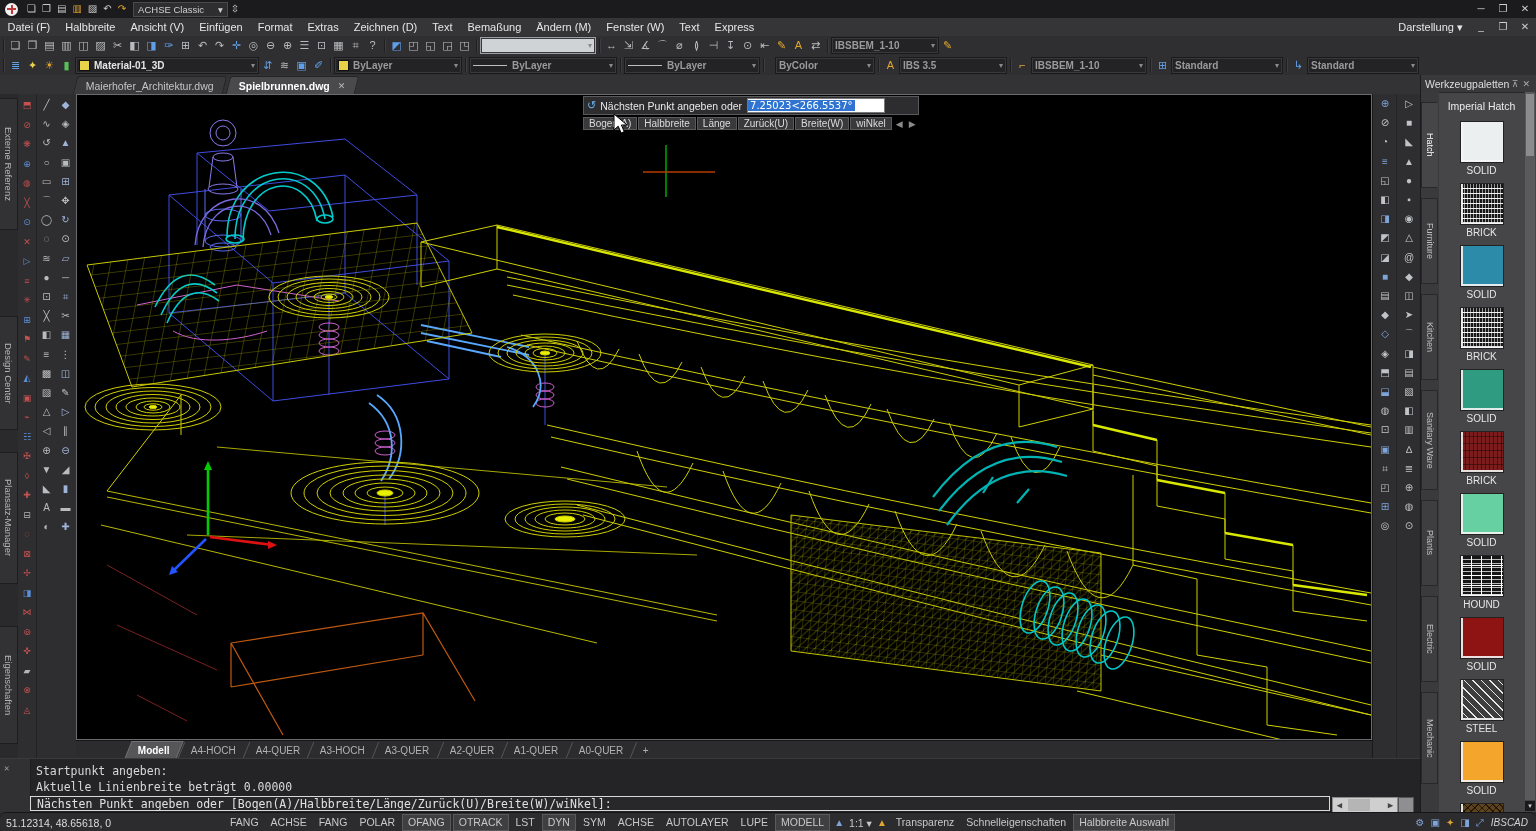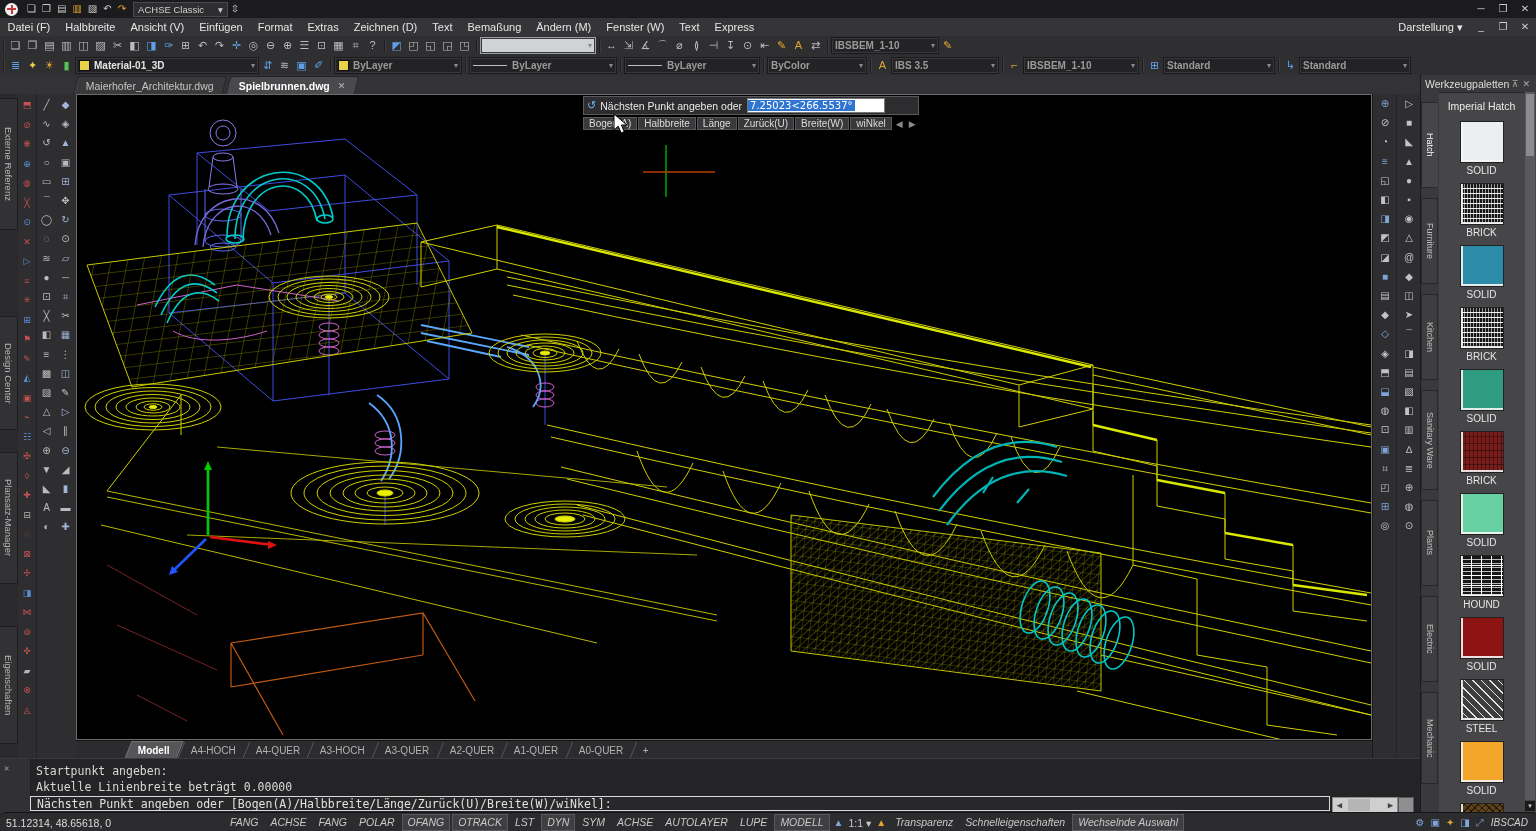--- a/index.html
+++ b/index.html
@@ -100,21 +100,21 @@
   #cmd-grip .x{position:absolute;left:4px;top:4px;color:#9a9a9a;font-size:9px;}
   .cline{position:absolute;left:36px;font-size:11.5px;color:#d8d8d8;white-space:pre;}
   #cprompt{position:absolute;left:30px;top:37px;width:1300px;height:15px;border:1px solid #d8d8d8;background:#28282a;color:#e0e0e0;font-size:11.5px;display:flex;align-items:center;padding-left:6px;box-sizing:border-box;white-space:pre;}
   #cmd-scroll{position:absolute;left:1332px;top:38px;width:64px;height:14px;background:#cfcfcf;display:flex;align-items:center;border:1px solid #8a8a8a;}
   #cmd-scroll .sa{width:13px;text-align:center;color:#444;font-size:9px;}
   #cmd-thumb{width:22px;height:12px;background:#b5b5b5;margin-left:2px;}
   #cmd-btn{position:absolute;left:1398px;top:38px;width:14px;height:14px;background:#8f8f91;border:1px solid #555;}
   
   #statusbar{left:0;top:812px;width:1536px;height:19px;background:#2c2c2e;border-top:1px solid #161618;display:flex;align-items:center;font-size:10.5px;border-radius:6px;}
   #coords{color:#dcdcdc;padding:0 10px 0 6px;min-width:160px;}
-  .stg{color:#c8c8c8;padding:0 5px;line-height:17px;margin:0 1px;font-style:italic;}
+  .stg{color:#c8c8c8;padding:0 5px;line-height:17px;margin:0 1px;}
   .stg.active{background:#3f3f42;border:1px solid #59595c;line-height:15px;}
   .sticon{color:#7ea4d8;font-size:10px;padding:0 3px;}
   .sticon.c-amber{color:#e0a62e;}
   #st-scale{color:#c8c8c8;padding:0 2px;}
   #st-right{margin-left:auto;display:flex;align-items:center;}
   #brand{color:#d0d0d0;padding:0 8px 0 4px;font-size:10px;font-style:italic;}
 </style>
 </head>
 <body>
 
@@ -263,21 +263,21 @@
         <span class="cv">ByLayer</span>
         <span class="arr">▾</span>
       </div>
     <span class="sep"></span>
     <div class="combo" style="width:128px;">
         <span class="ltline"></span>
         <span class="cv">ByLayer</span>
         <span class="arr">▾</span>
       </div>
     <span class="sep"></span>
-    <div class="combo" style="width:92px;">
+    <div class="combo" style="width:92px;margin-left:8px;">
         <span class="cv">ByColor</span>
         <span class="arr">▾</span>
       </div>
     <span class="sep"></span>
     <span class="tbi c-amber">A</span>
     <div class="combo" style="width:100px;">
         <span class="cv">IBS 3.5</span>
         <span class="arr">▾</span>
       </div>
     <span class="sep"></span>
@@ -860,21 +860,21 @@
         <span class="stg">AUTOLAYER</span>
         <span class="stg">LUPE</span>
         <span class="stg active">MODELL</span>
     </div>
     <span class="sticon">▲</span>
     <span id="st-scale">1:1 ▾</span>
     <span class="sticon c-amber">▲</span>
     <div class="row">
       <span class="stg">Transparenz</span>
         <span class="stg">Schnelleigenschaften</span>
-        <span class="stg active">Wechselnde Auswahl</span>
+        <span class="stg active">Halbbreite Auswahl</span>
     </div>
     <div id="st-right">
       <div class="row">
         <span class="sticon">⚙</span>
           <span class="sticon c-blue">▣</span>
           <span class="sticon c-amber">✦</span>
           <span class="sticon c-blue">◨</span>
           <span class="sticon">⤢</span>
       </div>
       <span id="brand">IBSCAD</span>

